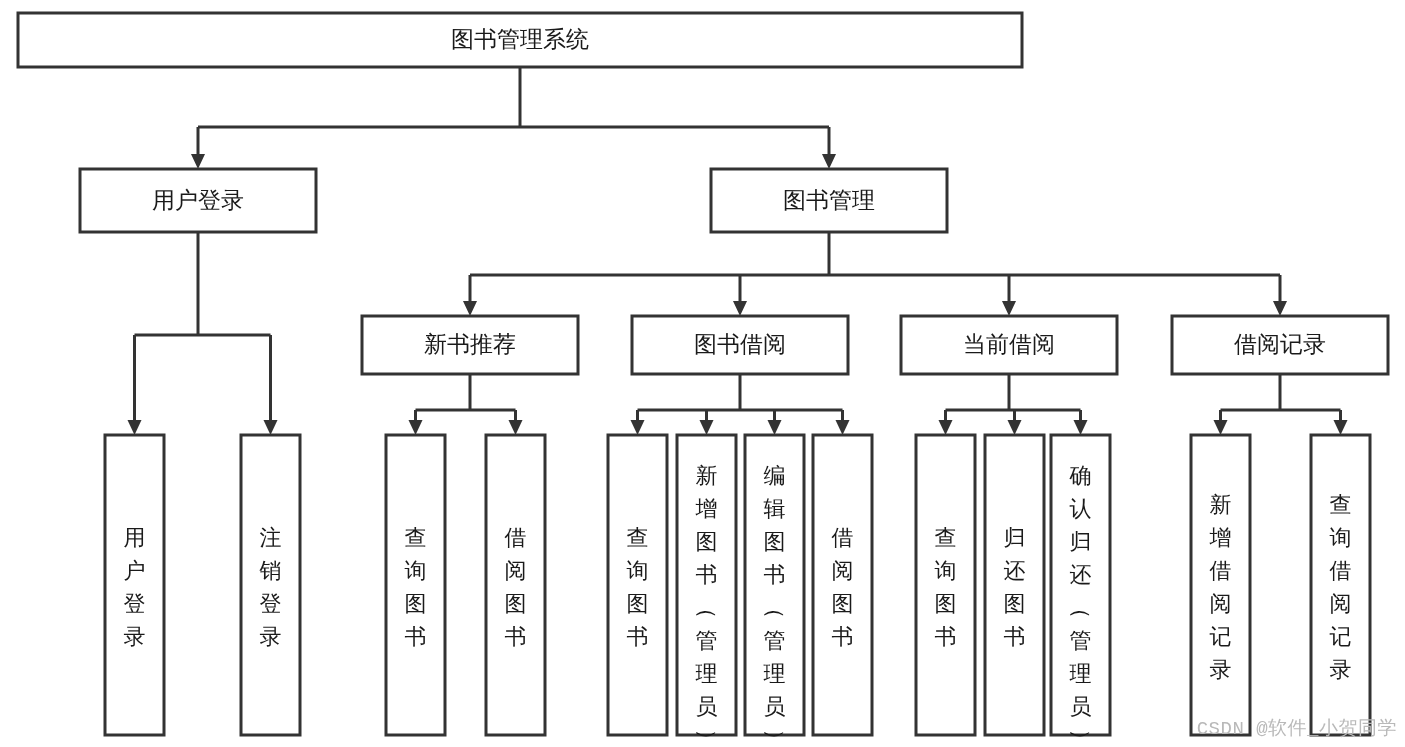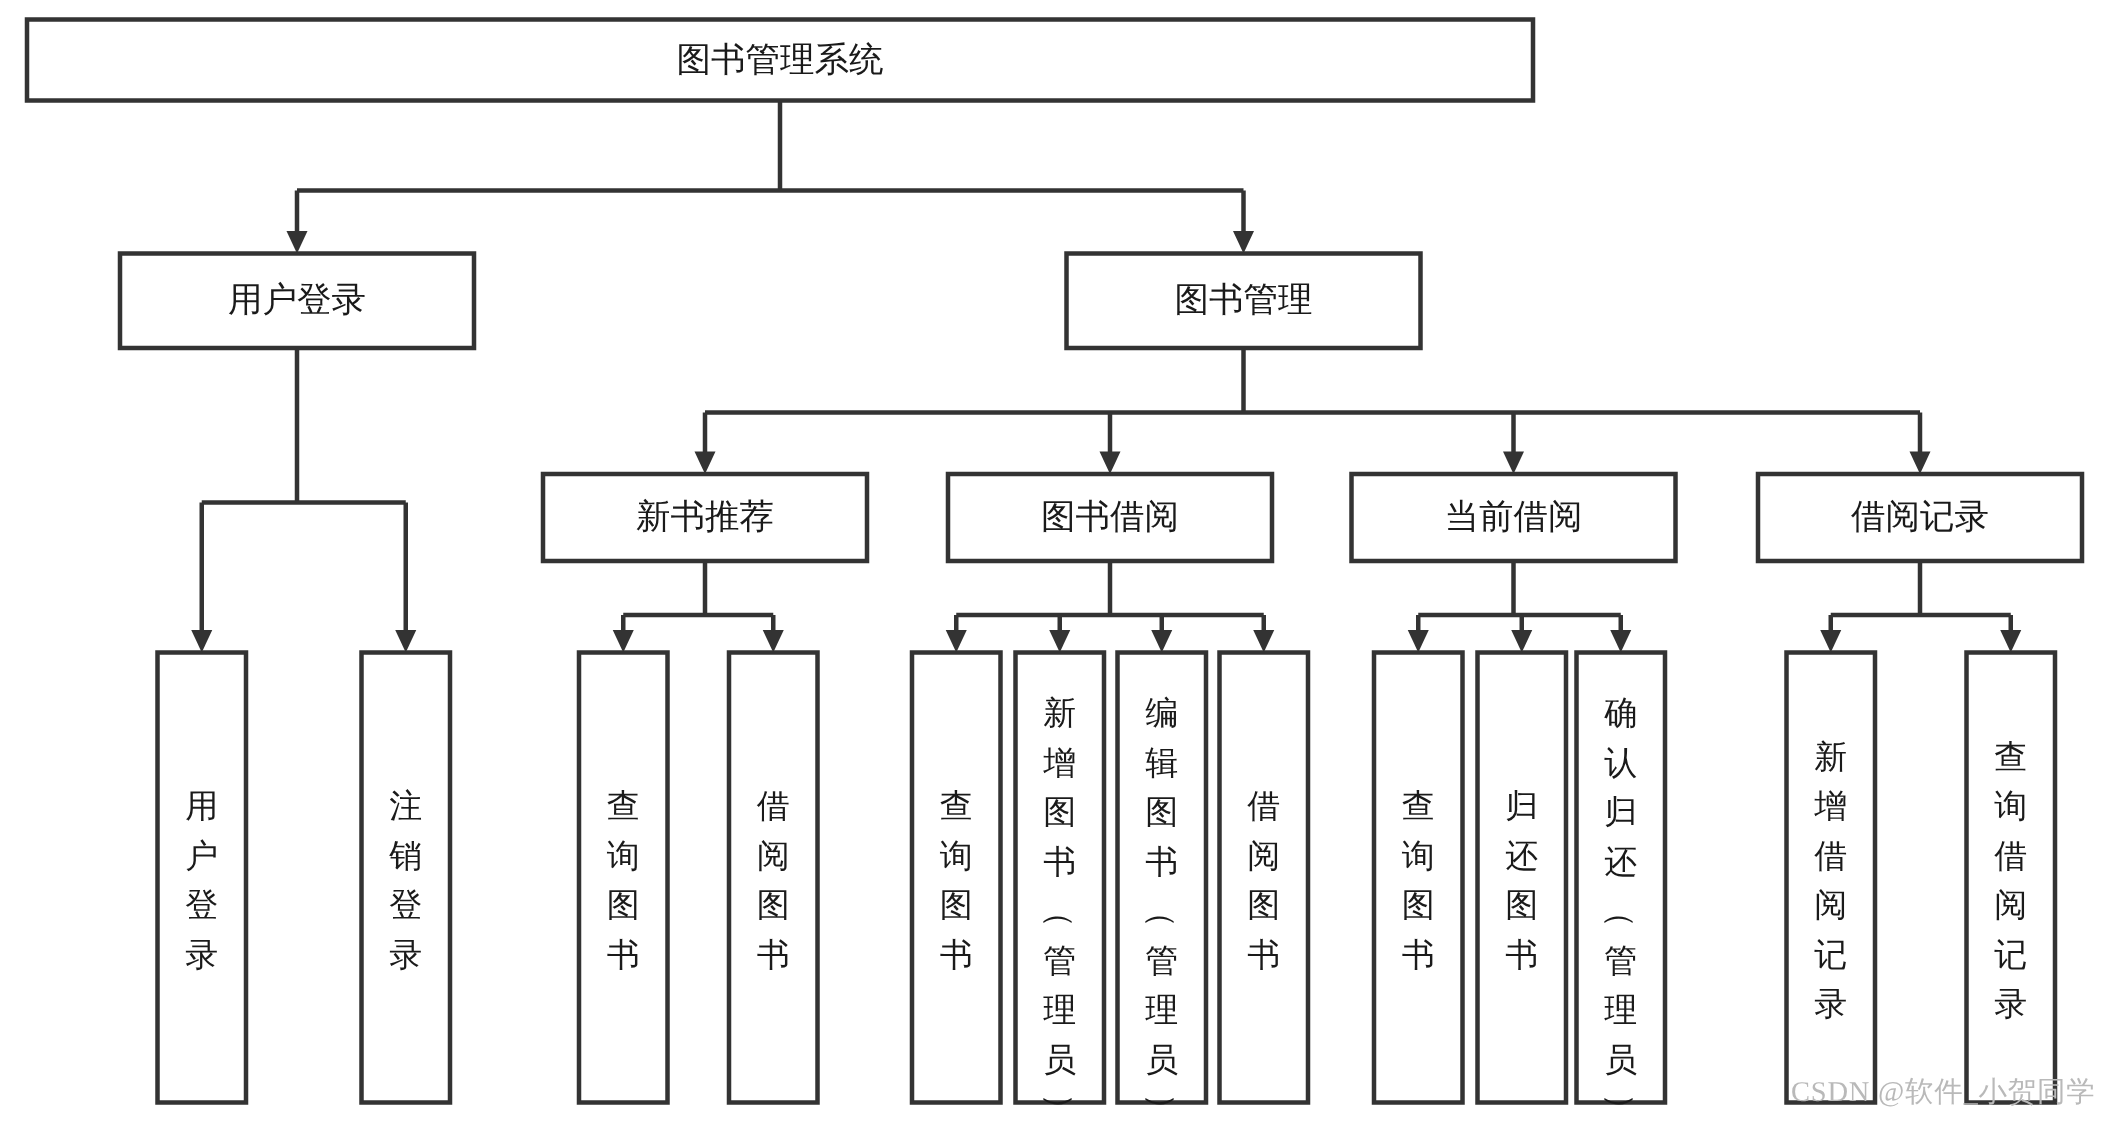--- a/index.html
+++ b/index.html
@@ -49,21 +49,21 @@
     fill: none;
   }
   .arrow-head {
     fill: #333333;
     stroke: none;
   }
   .watermark {
     position: absolute;
     right: 8px;
     bottom: 6px;
-    font-family: Liberation Serif, serif;
+    font-family: Liberation Mono, monospace;
     font-size: 19px;
     color: #b9b9b9;
     letter-spacing: 0.5px;
     user-select: none;
     pointer-events: none;
   }
 </style>
 </head>
 <body>
 

